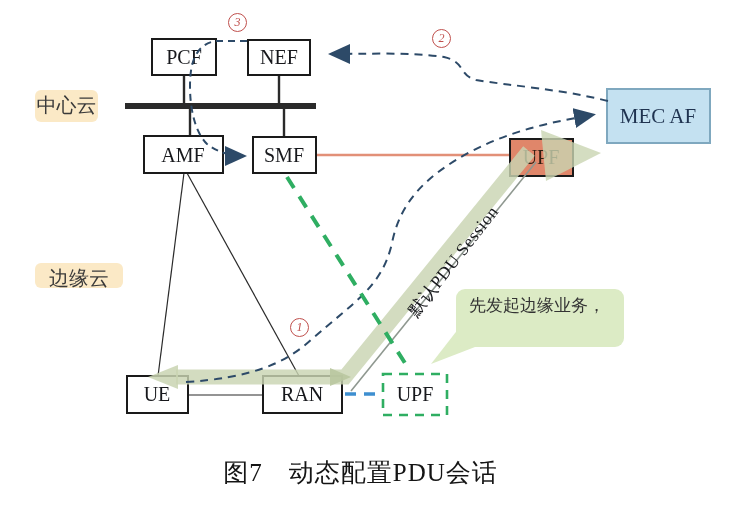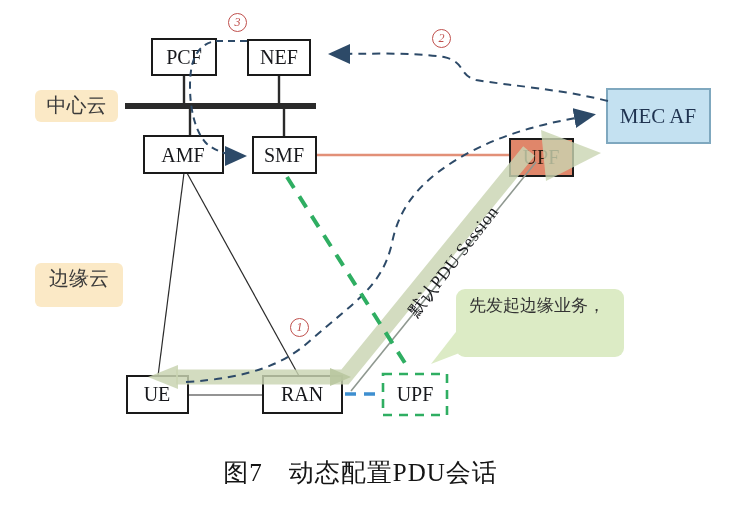--- a/index.html
+++ b/index.html
@@ -5,37 +5,37 @@
   html,body{margin:0;padding:0;background:#ffffff;}
   .stage{
     position:relative;width:745px;height:522px;background:#ffffff;overflow:hidden;
     font-family:"Liberation Serif","DejaVu Serif","DejaVu Sans",serif;color:#1a1a1a;
   }
   .stage svg{position:absolute;left:0;top:0;}
   .zone-label{
     position:absolute;background:#fbe9c6;border-radius:6px;
     font-size:20px;color:#3a3a3a;text-align:center;line-height:31px;
   }
-  .zone-central{left:35px;top:90px;width:83px;height:32px;}
-  .zone-edge{left:35px;top:263px;width:88px;height:44px;}
+  .zone-central{left:35px;top:90px;width:63px;height:32px;}
+  .zone-edge{left:35px;top:263px;width:88px;height:25px;}
   .step{
     position:absolute;width:17px;height:17px;border:1.6px solid #c0504d;border-radius:50%;
     color:#c0504d;font-size:12px;font-style:italic;line-height:17px;text-align:center;
     background:transparent;
   }
   .step1{left:290px;top:318px;}
   .step2{left:432px;top:29px;}
   .step3{left:228px;top:13px;}
   .band-label{
     position:absolute;left:367px;top:249px;width:172px;height:24px;
     font-size:17.5px;color:#17181c;text-align:center;white-space:nowrap;
     transform:rotate(-52deg);transform-origin:50% 50%;letter-spacing:0.5px;
   }
   .callout{
-    position:absolute;left:456px;top:289px;width:168px;height:68px;
+    position:absolute;left:456px;top:289px;width:168px;height:58px;
     background:#dcebc5;border-radius:9px;box-sizing:border-box;
     padding:5px 0 0 13px;font-size:17px;line-height:24px;color:#333333;
   }
   .caption{
     position:absolute;left:0;top:456px;width:721px;text-align:center;
     font-size:25px;color:#141414;letter-spacing:1px;
   }
   .caption .fig-no{margin-right:26px;}
   .svg-node-label{font-family:"Liberation Serif","DejaVu Serif","DejaVu Sans",serif;}
 </style>

